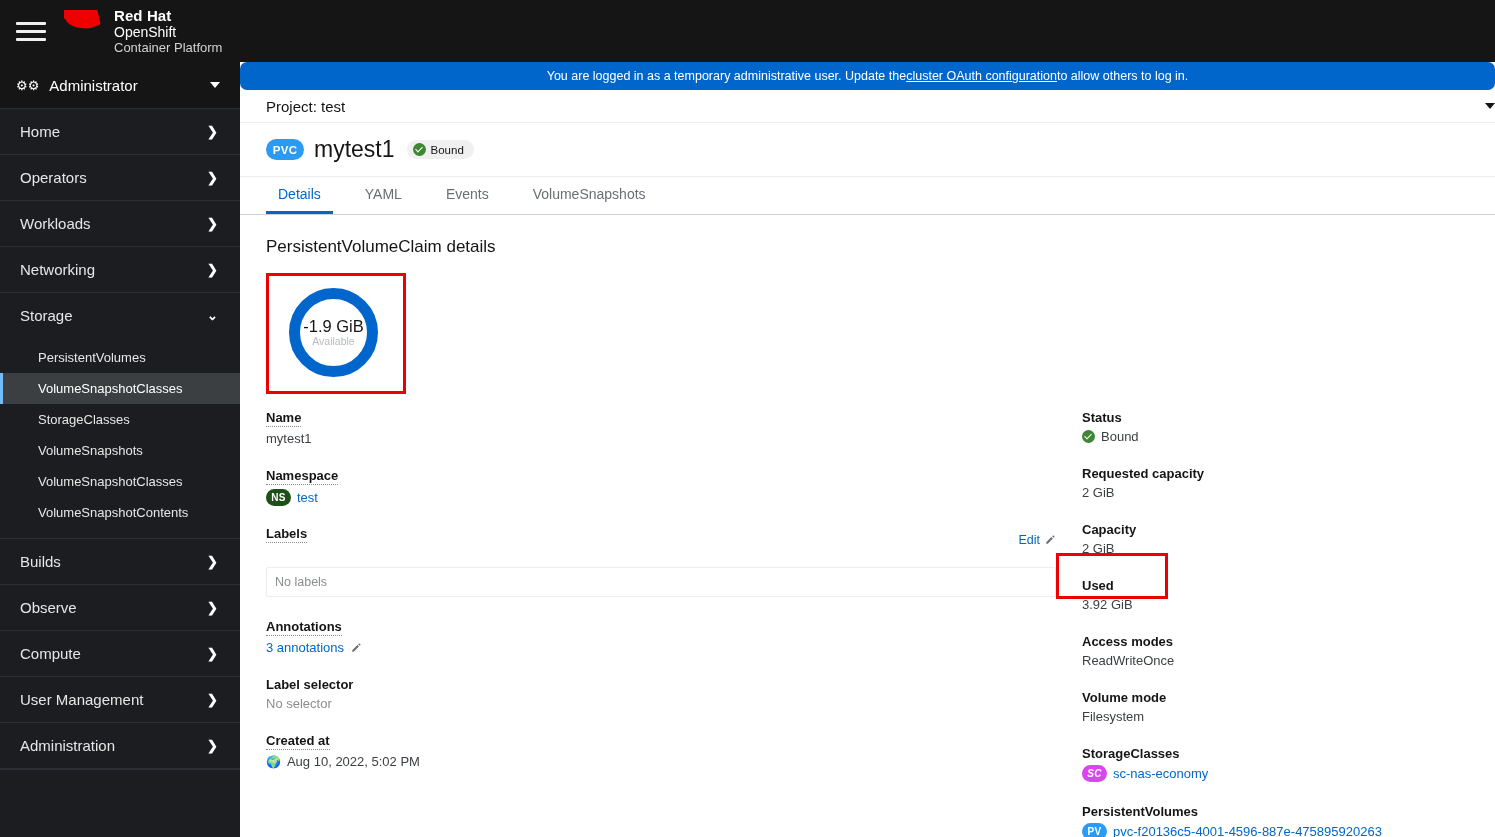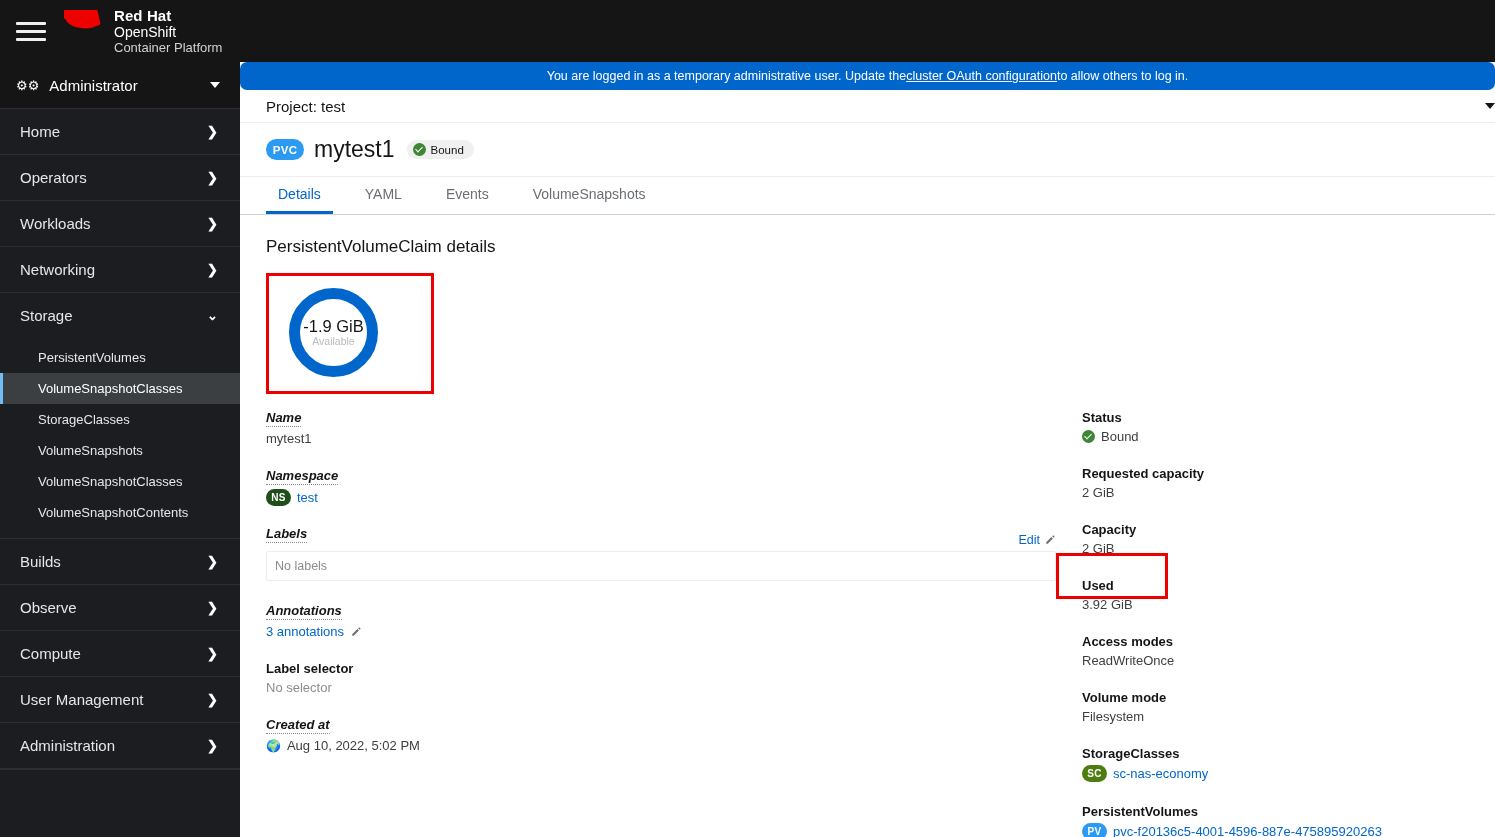--- a/index.html
+++ b/index.html
@@ -118,21 +118,21 @@
     padding: 0 12px 9px 12px; font-size: 14px; color: #6a6e73; cursor: pointer;
     border-bottom: 3px solid transparent;
   }
   .tab.active { color: #06c; border-bottom-color: #06c; }
 
   .section-title {
     font-size: 17px; color: #151515; padding: 22px 0 0 26px;
   }
 
   
-  .donut-wrap { position: relative; margin: 16px 0 0 26px; width: 168px; height: 121px; }
+  .donut-wrap { position: relative; margin: 16px 0 0 26px; width: 140px; height: 121px; }
   .donut-box {
     position: absolute; inset: 0; border: 3px solid #ee0000;
   }
   .donut-svg { position: absolute; left: 20px; top: 12px; }
   .donut-label {
     position: absolute; left: 20px; top: 12px; width: 95px; height: 95px;
     display: flex; flex-direction: column; align-items: center; justify-content: center;
   }
   .donut-value { font-size: 16.5px; color: #151515; line-height: 1.1; }
   .donut-sub { font-size: 10.5px; color: #b8bbbe; line-height: 1.2; }
@@ -140,37 +140,37 @@
   
   .details { position: relative; padding-left: 26px; margin-top: 14px; }
   .col-left { position: absolute; left: 26px; top: 0; width: 790px; }
   .col-right { position: absolute; left: 842px; top: 0; width: 380px; }
 
   .field { margin-bottom: 20px; }
   .field-label {
     font-size: 13px; font-weight: bold; color: #151515; display: inline-block;
     margin-bottom: 4px;
   }
-  .field-label.dotted { border-bottom: 1px dotted #8a8d90; padding-bottom: 1px; font-style: italic; }
+  .field-label.dotted { border-bottom: 1px dotted #8a8d90; padding-bottom: 1px; }
   .field-value { font-size: 13px; color: #3c3f42; display: flex; align-items: center; gap: 6px; }
   .muted { color: #8a8d90; }
   .link { color: #06c; cursor: pointer; }
   .ns-badge { background: #1e4f18; width: 25px; height: 17px; font-size: 10px; }
-  .sc-badge { background: #4d7c0f; width: 25px; height: 17px; font-size: 10px; }
+  .sc-badge { background: #d946ef; width: 25px; height: 17px; font-size: 10px; font-style: italic; }
   .pv-badge { background: #2b9af3; width: 25px; height: 17px; font-size: 10px; }
 
   .labels-head { display: flex; align-items: flex-end; width: 790px; }
   .labels-edit {
     margin-left: auto; font-size: 12.5px; color: #06c;
     display: flex; align-items: center; gap: 4px; cursor: pointer;
   }
   .labels-box {
     width: 790px; height: 30px; border: 1px solid #ededed; border-radius: 2px;
     display: flex; align-items: center; padding-left: 8px;
-    font-size: 12.5px; color: #8a8d90; margin-top: 4px;
+    font-size: 12.5px; color: #8a8d90; margin-top: 20px;
   }
   .pencil { width: 12px; height: 12px; }
   .globe { font-size: 12px; color: #151515; }
 
   .used-box {
     position: absolute; left: 1056px; top: 553px;
     width: 112px; height: 46px; border: 3px solid #ee0000; pointer-events: none;
   }
 </style>
 </head>

